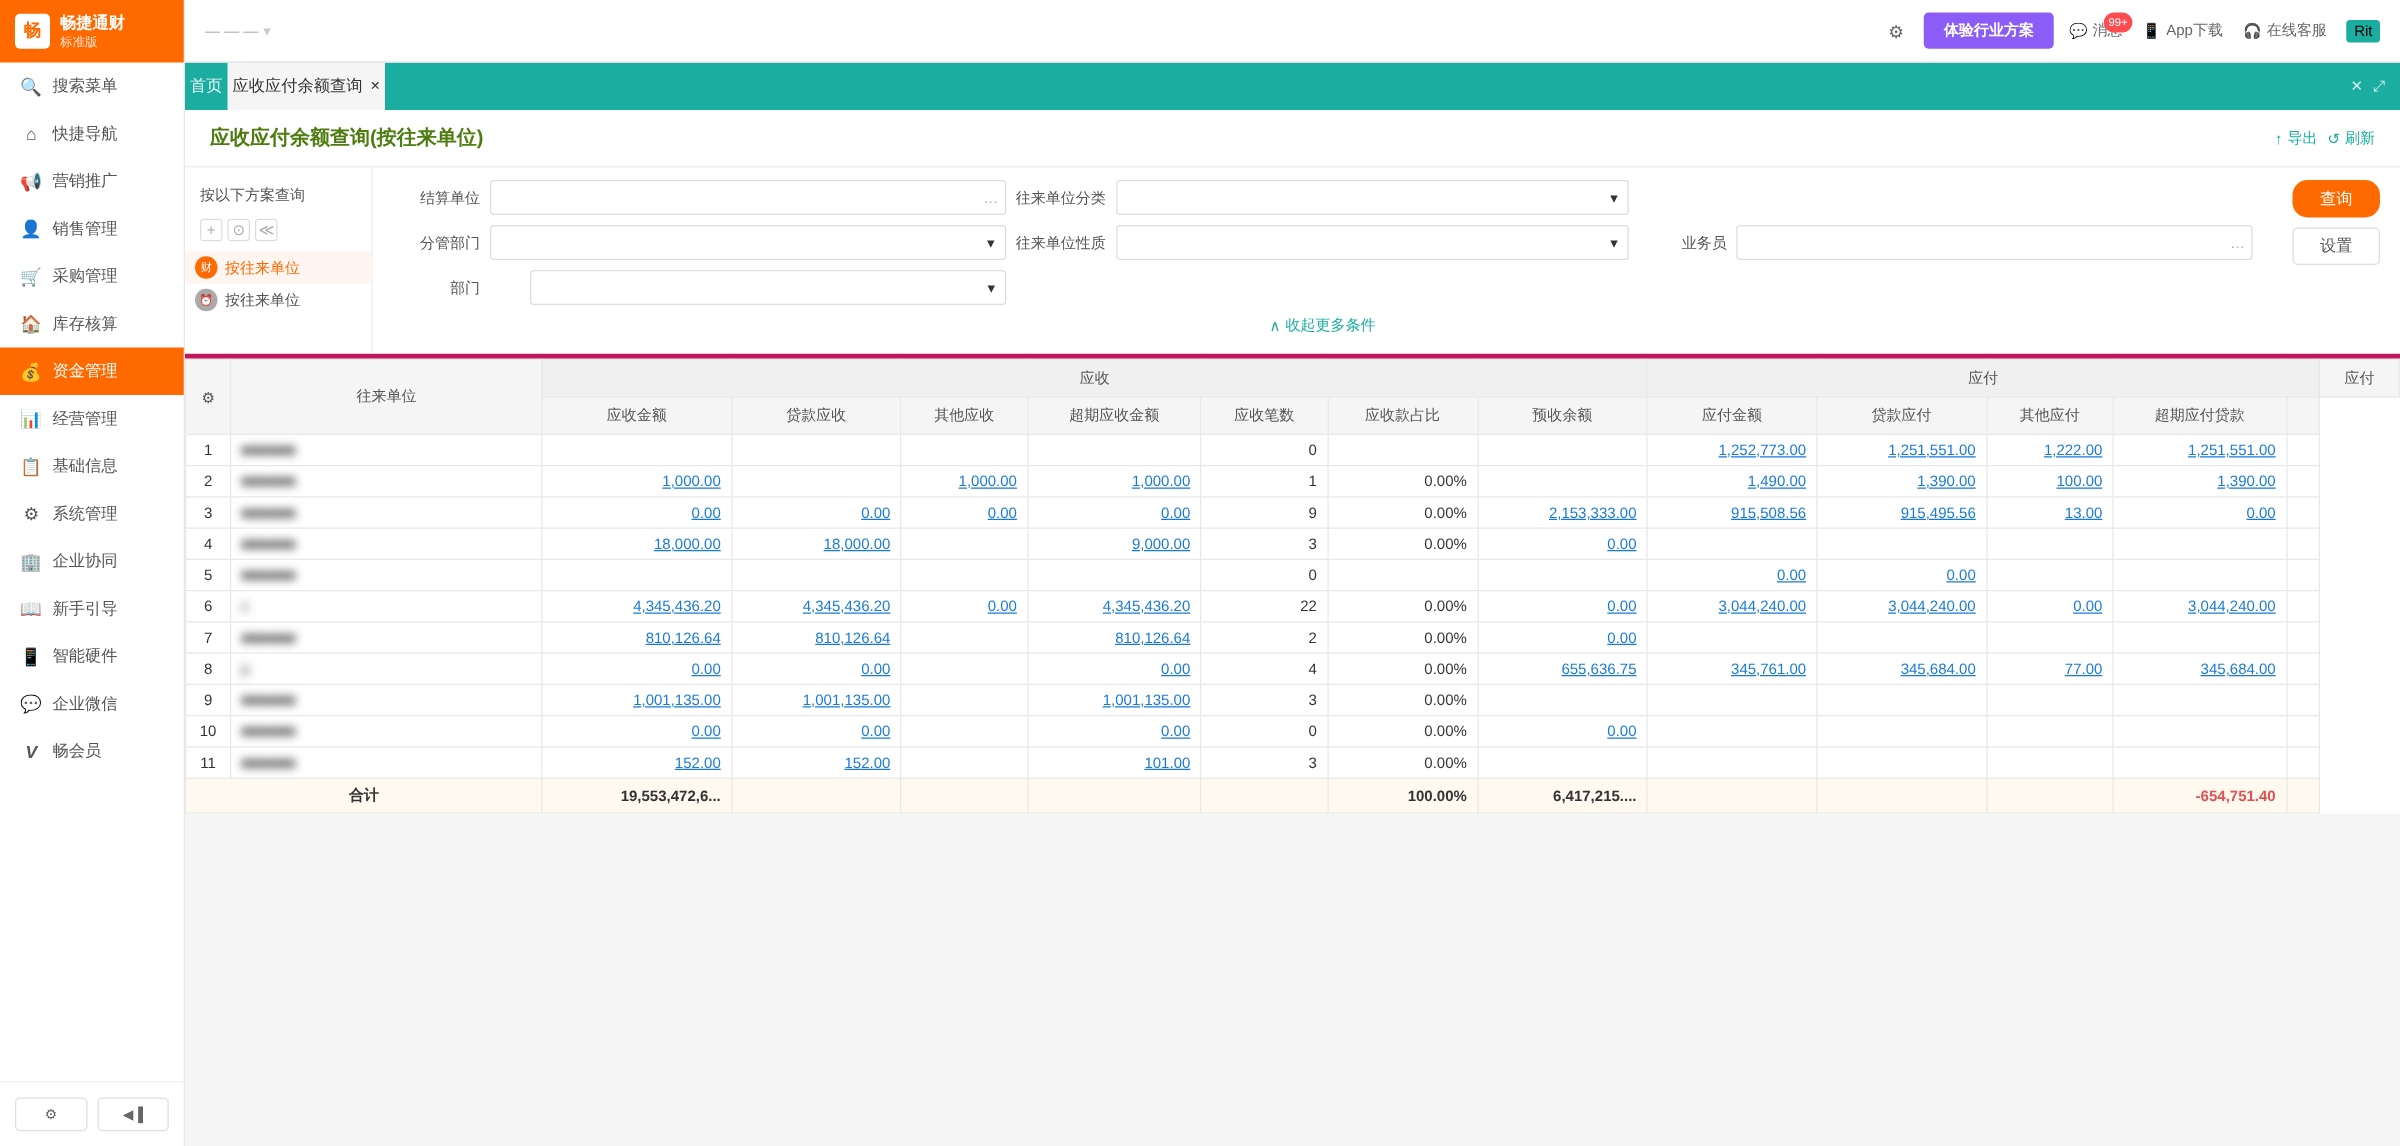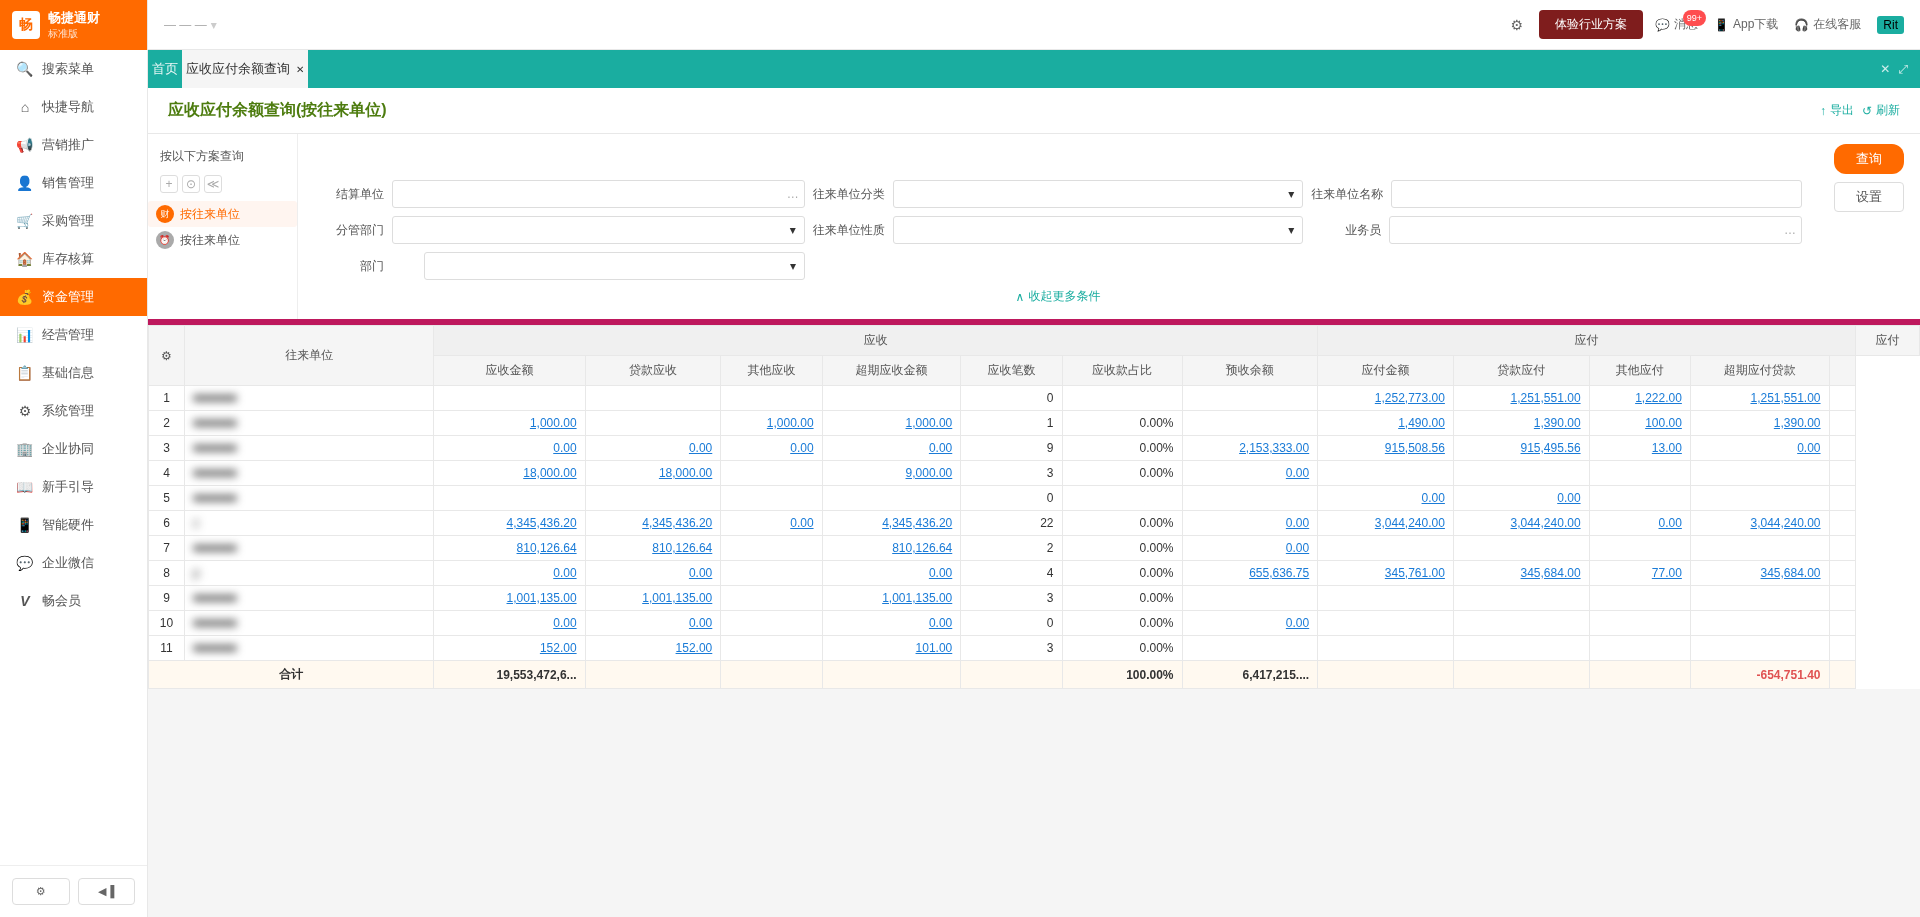--- a/index.html
+++ b/index.html
@@ -27,22 +27,22 @@
 
     
     .header {
       position: fixed; left: 148px; right: 0; top: 0; height: 50px; background: #fff;
       border-bottom: 1px solid #e8e8e8; display: flex; align-items: center; padding: 0 16px; gap: 12px; z-index: 99;
     }
     .header-breadcrumb { color: #666; font-size: 12px; display: flex; align-items: center; gap: 4px; flex: 1; }
     .header-breadcrumb-chevron { color: #ccc; }
     .header-gear { color: #666; cursor: pointer; padding: 4px; font-size: 14px; }
     .header-btn-orange {
-      background: #7f1d1d; color: #fff; border: none; border-radius: 4px;
-      padding: 6px 16px; font-size: 12px; cursor: pointer; white-space: nowrap;
+      background: #8b5cf6; color: #fff; border: none; border-radius: 4px;
+      padding: 6px 16px; font-size: 12px; cursor: pointer; white-space: nowrap; font-weight: bold;
     }
     .header-right { display: flex; align-items: center; gap: 16px; margin-left: auto; }
     .header-badge { position: relative; display: flex; align-items: center; gap: 4px; color: #666; cursor: pointer; font-size: 12px; }
     .badge-dot { background: #ff4d4f; color: #fff; border-radius: 8px; font-size: 9px; padding: 0 4px; min-width: 16px; height: 16px; display: flex; align-items: center; justify-content: center; position: absolute; top: -6px; right: -8px; }
     .header-user { color: #666; font-size: 12px; cursor: pointer; }
 
     
     .tab-bar {
       position: fixed; left: 148px; right: 0; top: 50px; height: 38px; background: #1aada0;
       display: flex; align-items: stretch; z-index: 98;
@@ -237,21 +237,21 @@
         <span>↑</span>
         <span>导出</span>
       </button>
       <button class="page-action-btn">
         <span>↺</span>
         <span>刷新</span>
       </button>
     </div>
   </div>
 
-  <div style="background:#fff;border-bottom:6px solid #be185d;display:flex;">
+  <div style="background:#fff;border-bottom:4px solid #be185d;display:flex;">
 
     <div style="width:150px;border-right:1px solid #eee;padding:10px 0;">
       <div style="display:flex;align-items:center;gap:4px;padding:4px 12px 8px;color:#555;font-size:12px;">
         <span>按以下方案查询</span>
       </div>
       <div style="display:flex;align-items:center;gap:4px;padding:2px 12px;">
         <div style="width:18px;height:18px;border:1px solid #ddd;border-radius:3px;display:flex;align-items:center;justify-content:center;cursor:pointer;color:#aaa;font-size:12px;">+</div>
         <div style="width:18px;height:18px;border:1px solid #ddd;border-radius:3px;display:flex;align-items:center;justify-content:center;cursor:pointer;color:#aaa;font-size:12px;">⊙</div>
         <div style="width:18px;height:18px;border:1px solid #ddd;border-radius:3px;display:flex;align-items:center;justify-content:center;cursor:pointer;color:#aaa;font-size:12px;">≪</div>
       </div>
@@ -262,42 +262,38 @@
         </div>
         <div class="scheme-item">
           <div class="scheme-icon-gray">⏰</div>
           <span style="font-size:12px;color:#555;">按往来单位</span>
         </div>
       </div>
     </div>
 
     <div style="flex:1;padding:10px 16px;">
 
-      <div style="display:grid;grid-template-columns:1fr 1fr 1fr;gap:8px;margin-bottom:8px;margin-top:36px;">
+      <div style="display:grid;grid-template-columns:1fr 1fr 1fr;gap:8px;margin-bottom:8px;">
 
         <div class="filter-cell">
           <span class="filter-cell-label">结算单位</span>
           <div style="flex:1;position:relative;">
             <input class="filter-cell-input" style="width: 100%; padding-right: 24px;">
             <span style="position:absolute;right:6px;top:50%;transform:translateY(-50%);color:#aaa;cursor:pointer;">…</span>
           </div>
         </div>
 
         <div class="filter-cell">
           <span class="filter-cell-label">往来单位分类</span>
           <div class="filter-cell-select">
             <span></span>
             <span>▾</span>
           </div>
         </div>
 
-        <div class="filter-cell">
-          <span class="filter-cell-label">往来单位名称</span>
-          <input class="filter-cell-input" style="flex: 1 1 0%;">
-        </div>
       </div>
 
       <div style="display:grid;grid-template-columns:1fr 1fr 1fr;gap:8px;margin-bottom:8px;">
 
         <div class="filter-cell">
           <span class="filter-cell-label">分管部门</span>
           <div class="filter-cell-select">
             <span></span>
             <span>▾</span>
           </div>

